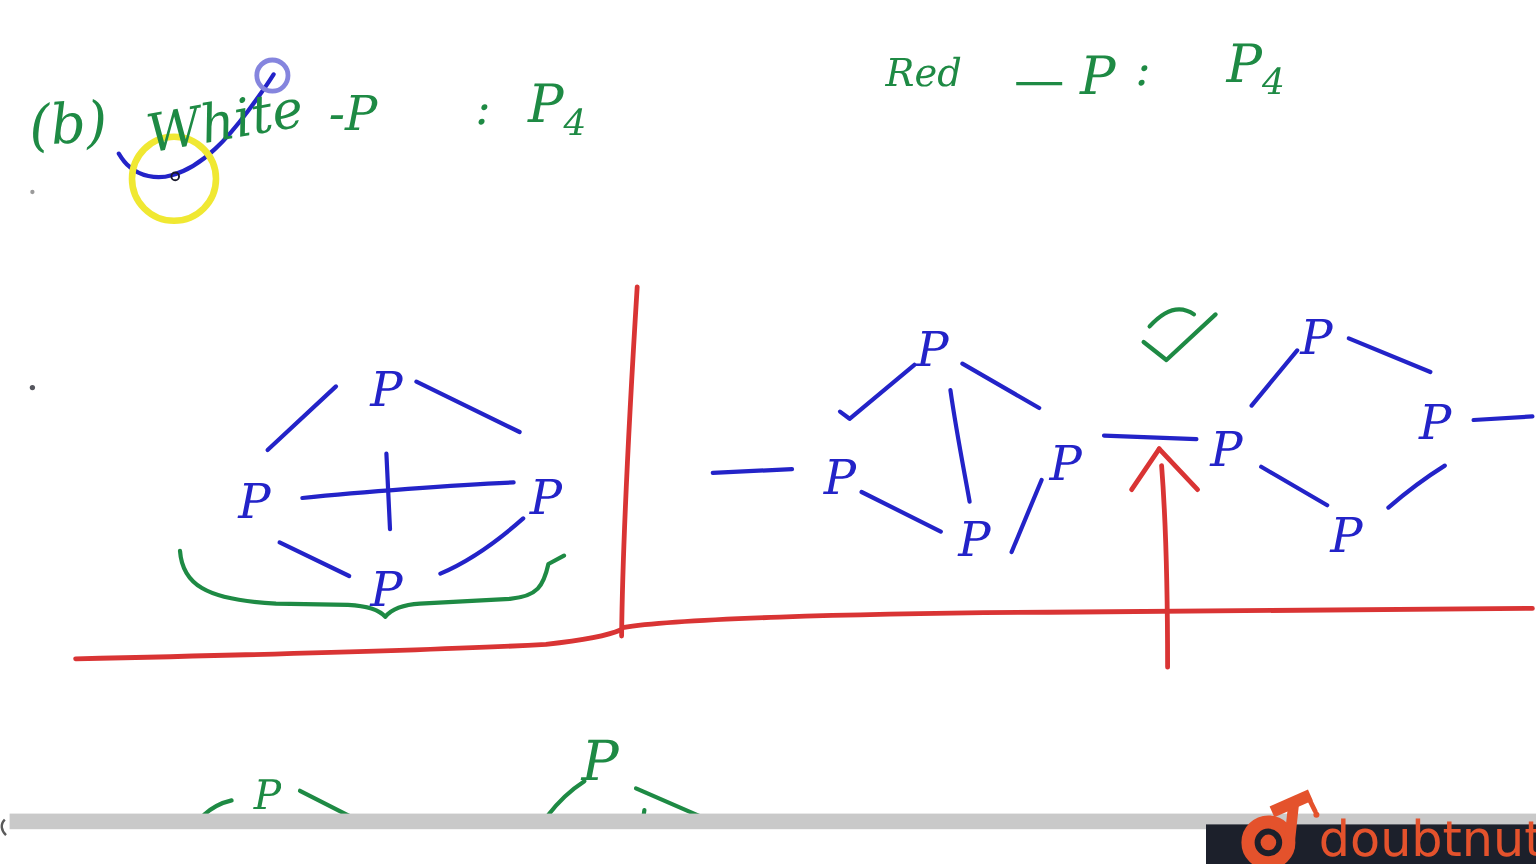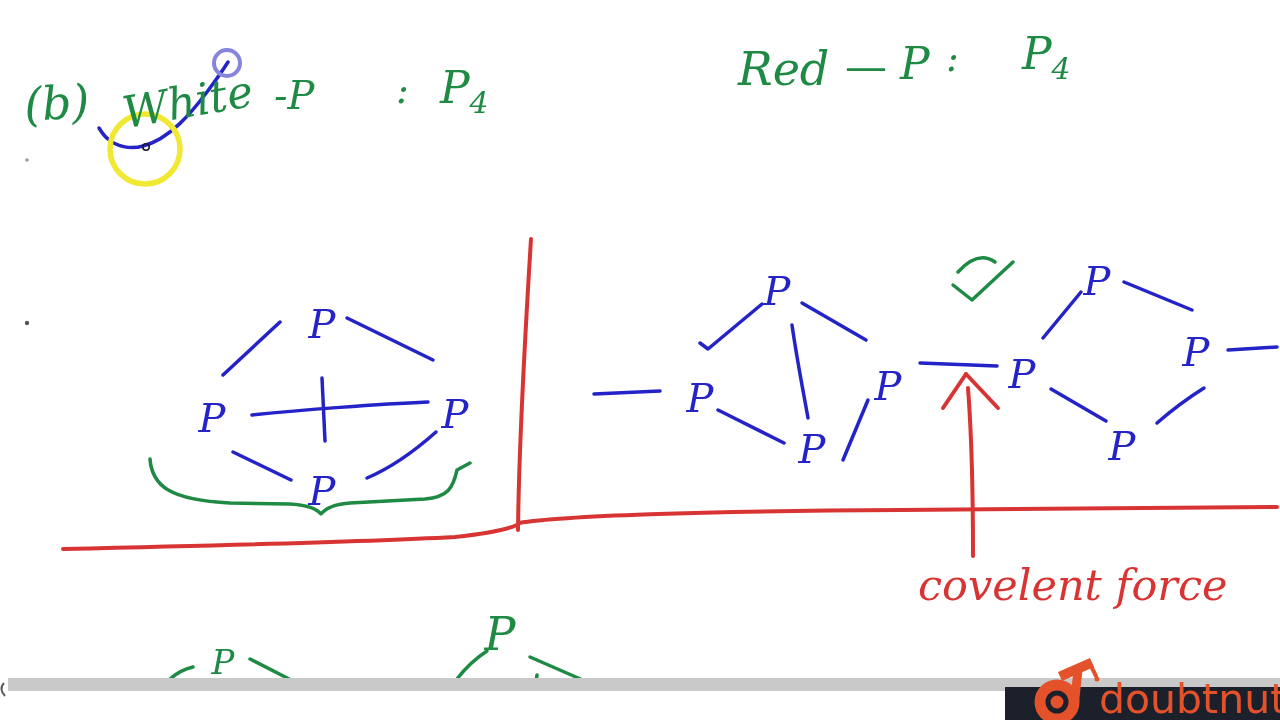--- a/index.html
+++ b/index.html
@@ -120,27 +120,26 @@
     </g>
   </svg>
 
   <div class="hw green-text" style="left:24px;top:76px;font-size:46px;transform:rotate(-4deg);" data-bind="heading.item_label">(b)</div>
 
   <div class="hw green-text" style="left:122px;top:76px;font-size:44px;transform:rotate(-10deg);" data-bind="heading.white.name">White</div>
   <div class="hw green-text" style="left:274px;top:72px;font-size:40px;" data-bind="heading.white.bond_p">-P</div>
   <div class="hw green-text" style="left:396px;top:68px;font-size:38px;" data-bind="heading.white.colon">:</div>
   <div class="hw green-text" style="left:440px;top:62px;font-size:44px;"><span data-bind="heading.white.formula_p">P</span><span class="sub" data-bind="heading.white.formula_sub">4</span></div>
 
-  <div class="hw green-text" style="left:738px;top:42px;font-size:46px;" data-bind="heading.red.name">Red</div>
+  <div class="hw green-text" style="left:738px;top:42px;font-size:32px;" data-bind="heading.red.name">Red</div>
   <div class="hw green-text" style="left:845px;top:42px;font-size:42px;font-style:normal;" data-bind="heading.red.dash">—</div>
   <div class="hw green-text" style="left:900px;top:38px;font-size:44px;" data-bind="heading.red.p">P</div>
   <div class="hw green-text" style="left:946px;top:36px;font-size:38px;" data-bind="heading.red.colon">:</div>
   <div class="hw green-text" style="left:1022px;top:28px;font-size:44px;"><span data-bind="heading.red.formula_p">P</span><span class="sub" data-bind="heading.red.formula_sub">4</span></div>
 
-  <div class="hw red-text" style="left:918px;top:560px;font-size:43px;" data-bind="annotation.covalent_label">covelent force</div>
 
   <div class="progress-bar"></div>
   <div class="footer-dark"></div>
 
   <svg class="logo-svg" width="90" height="70" viewBox="0 0 90 70">
 
     <circle cx="37" cy="52" r="17" fill="none" stroke="#e4522c" stroke-width="11"></circle>
     <circle cx="37" cy="52" r="6.5" fill="#e4522c"></circle>
 
     <path d="M54,57 L58,20" stroke="#e4522c" stroke-width="9" fill="none" stroke-linecap="round"></path>

